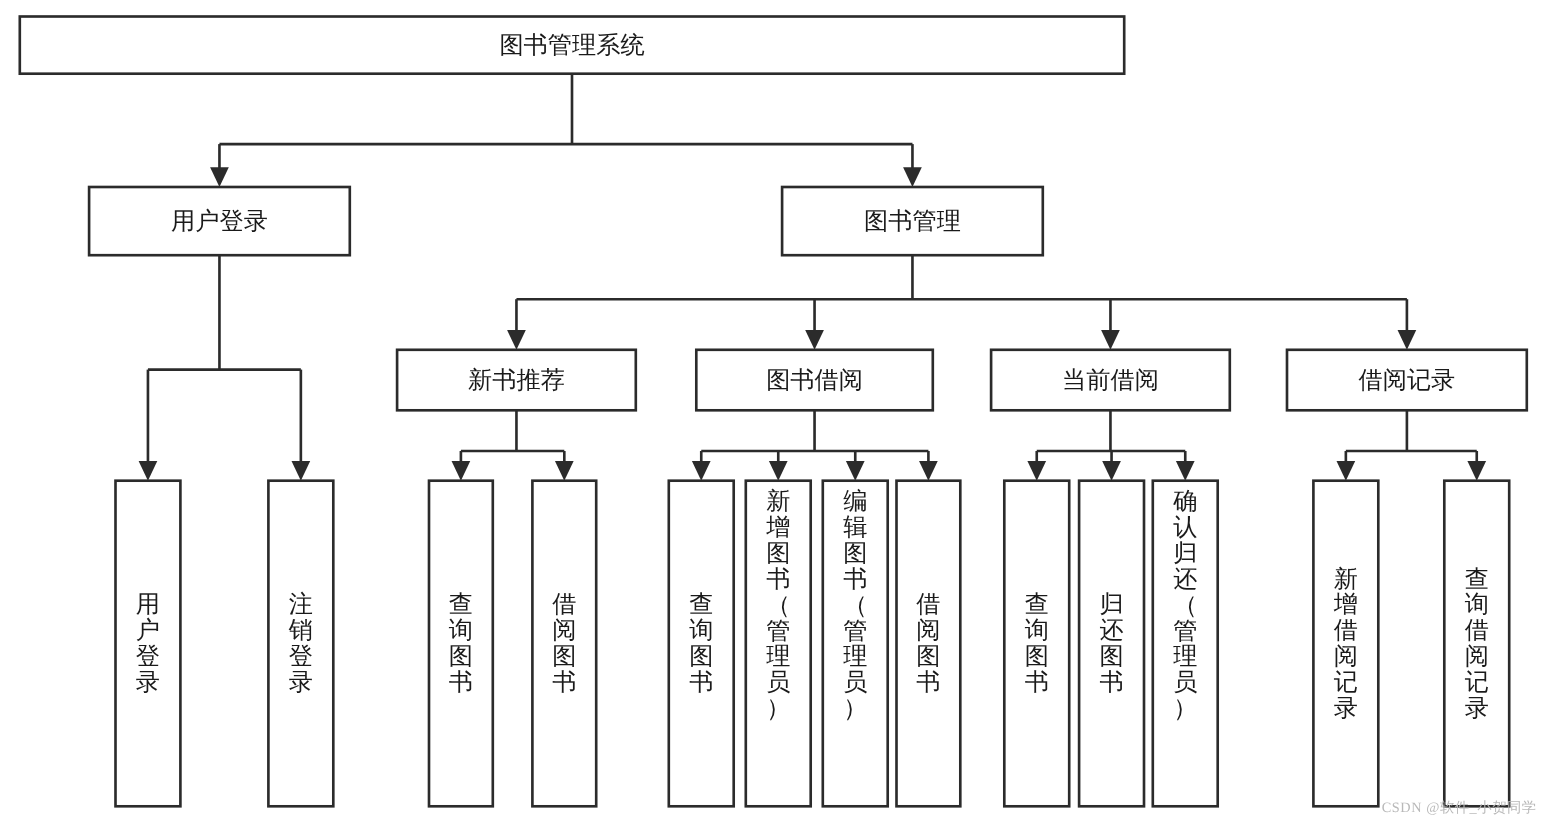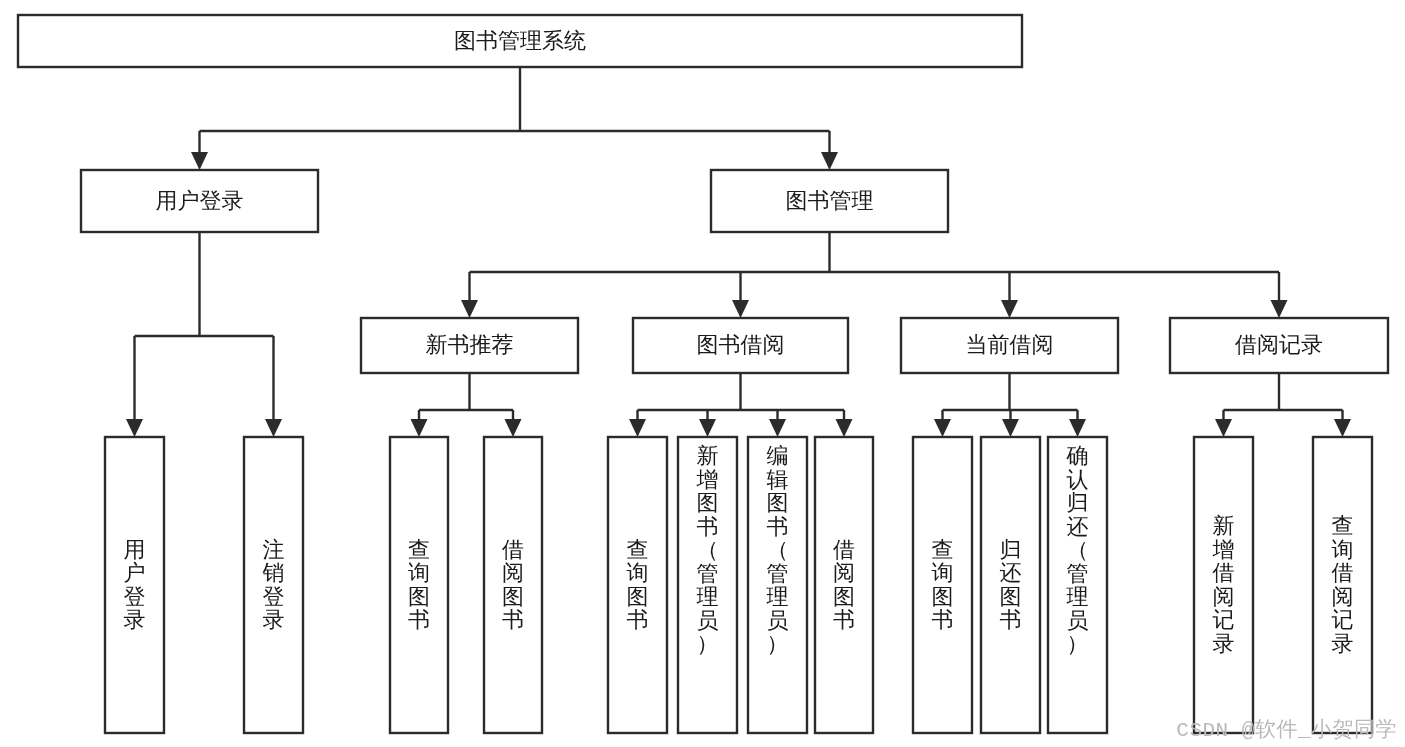--- a/index.html
+++ b/index.html
@@ -50,22 +50,22 @@
   .node-label-v {
     font-family: "Liberation Sans", "DejaVu Sans", sans-serif;
     font-size: 22px;
     fill: #1a1a1a;
     text-anchor: middle;
   }
   .watermark {
     position: absolute;
     right: 8px;
     bottom: 4px;
-    font-family: Liberation Mono, monospace;
-    font-size: 21px;
+    font-family: Liberation Serif, serif;
+    font-size: 13px;
     color: #b9b9b9;
     letter-spacing: 0.5px;
     white-space: nowrap;
     pointer-events: none;
   }
 </style>
 </head>
 <body>
 
 <div id="diagram-root">

